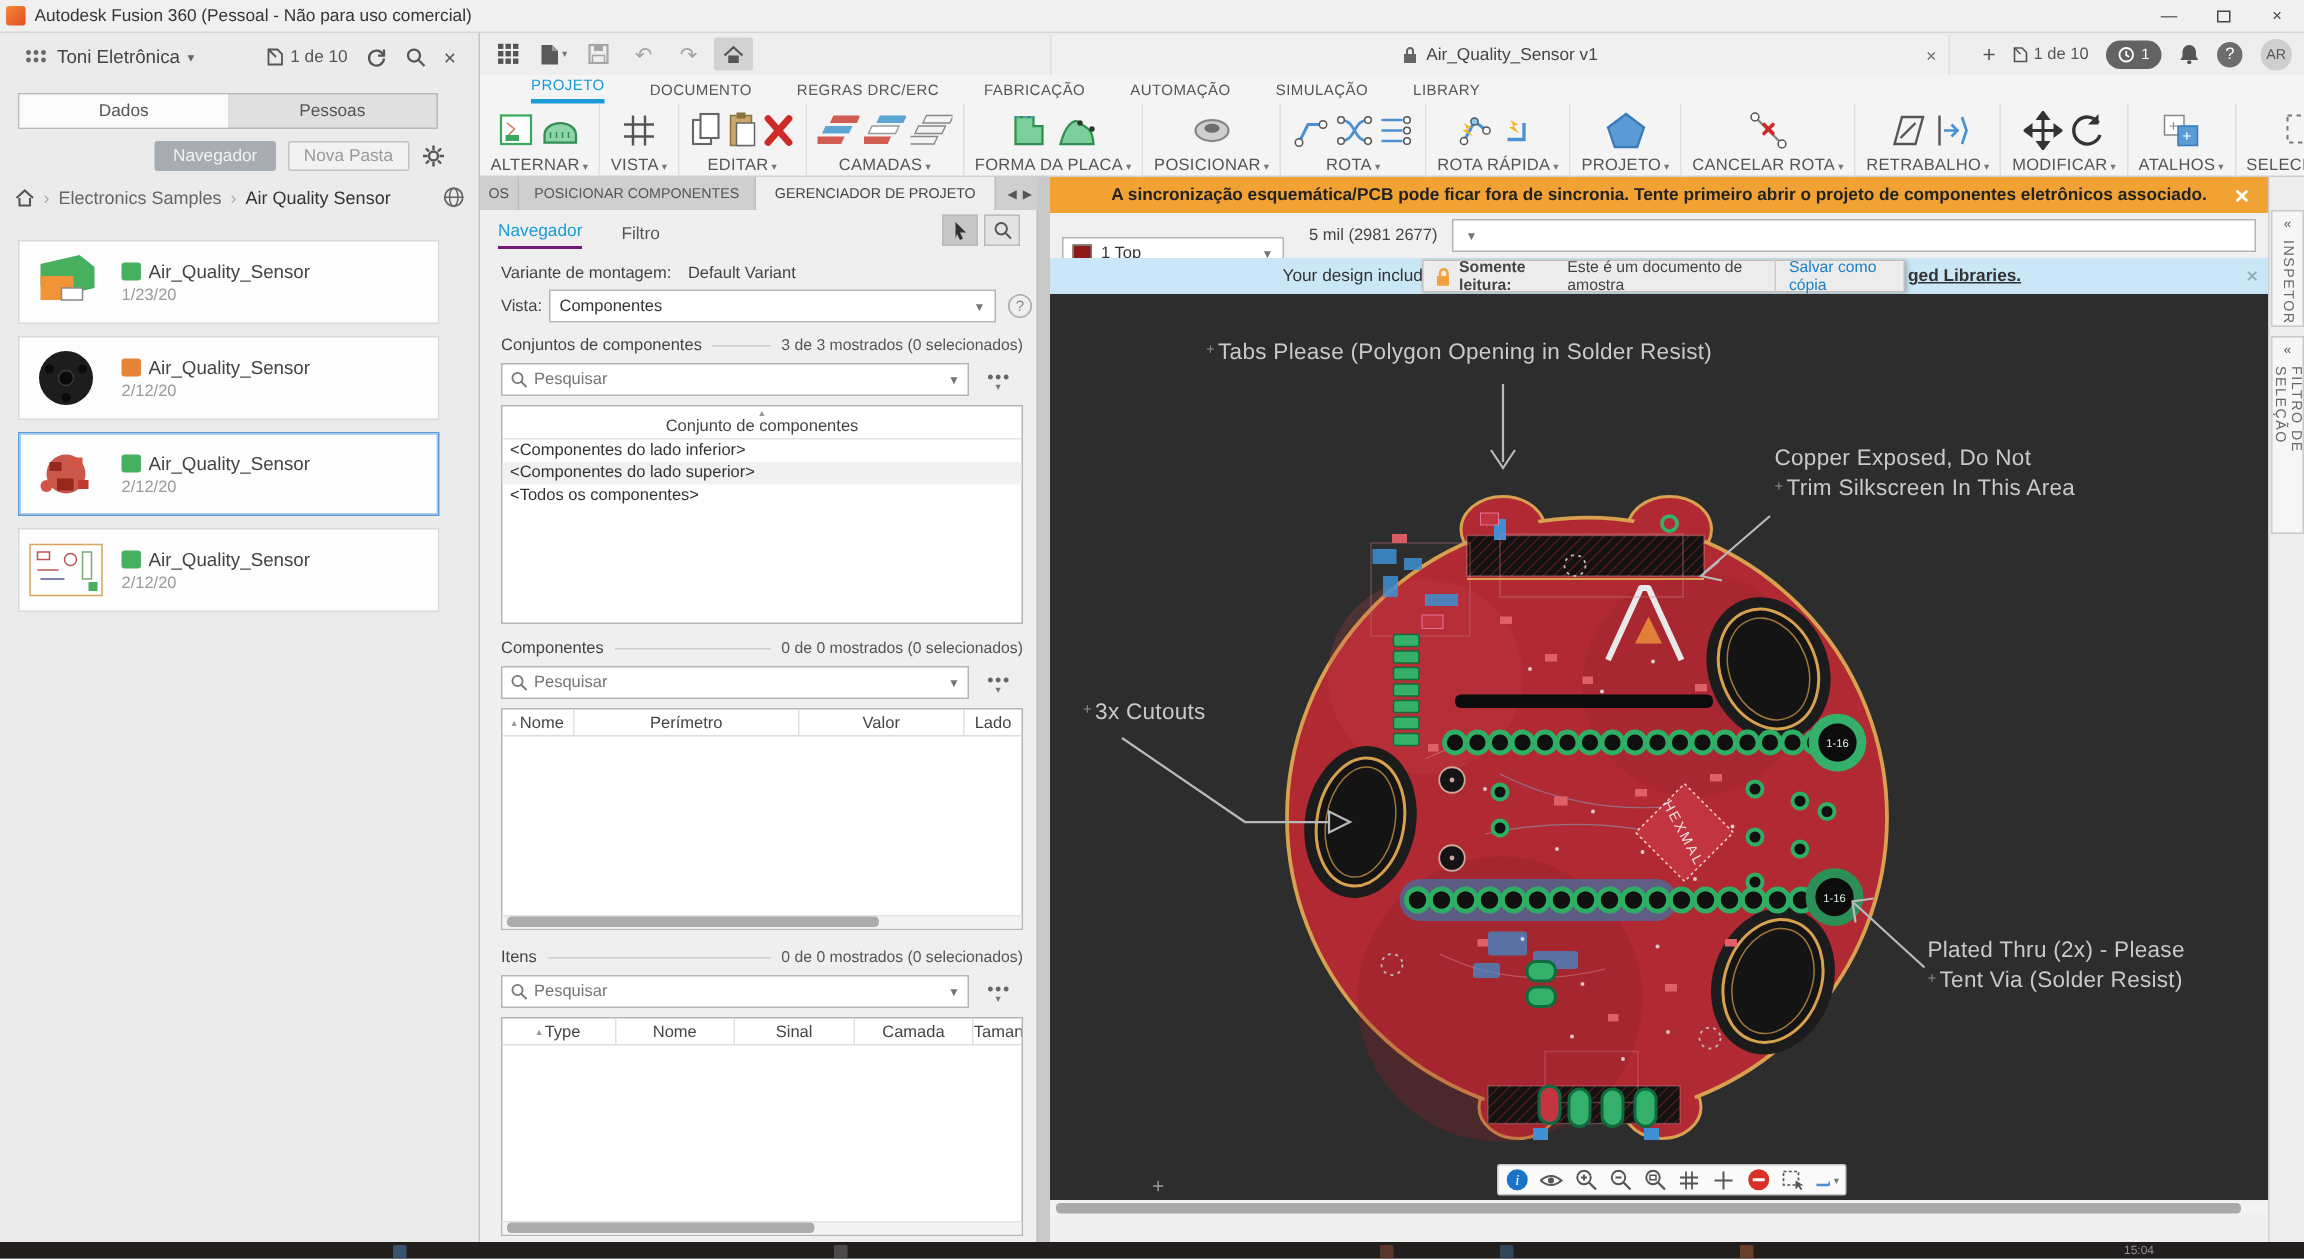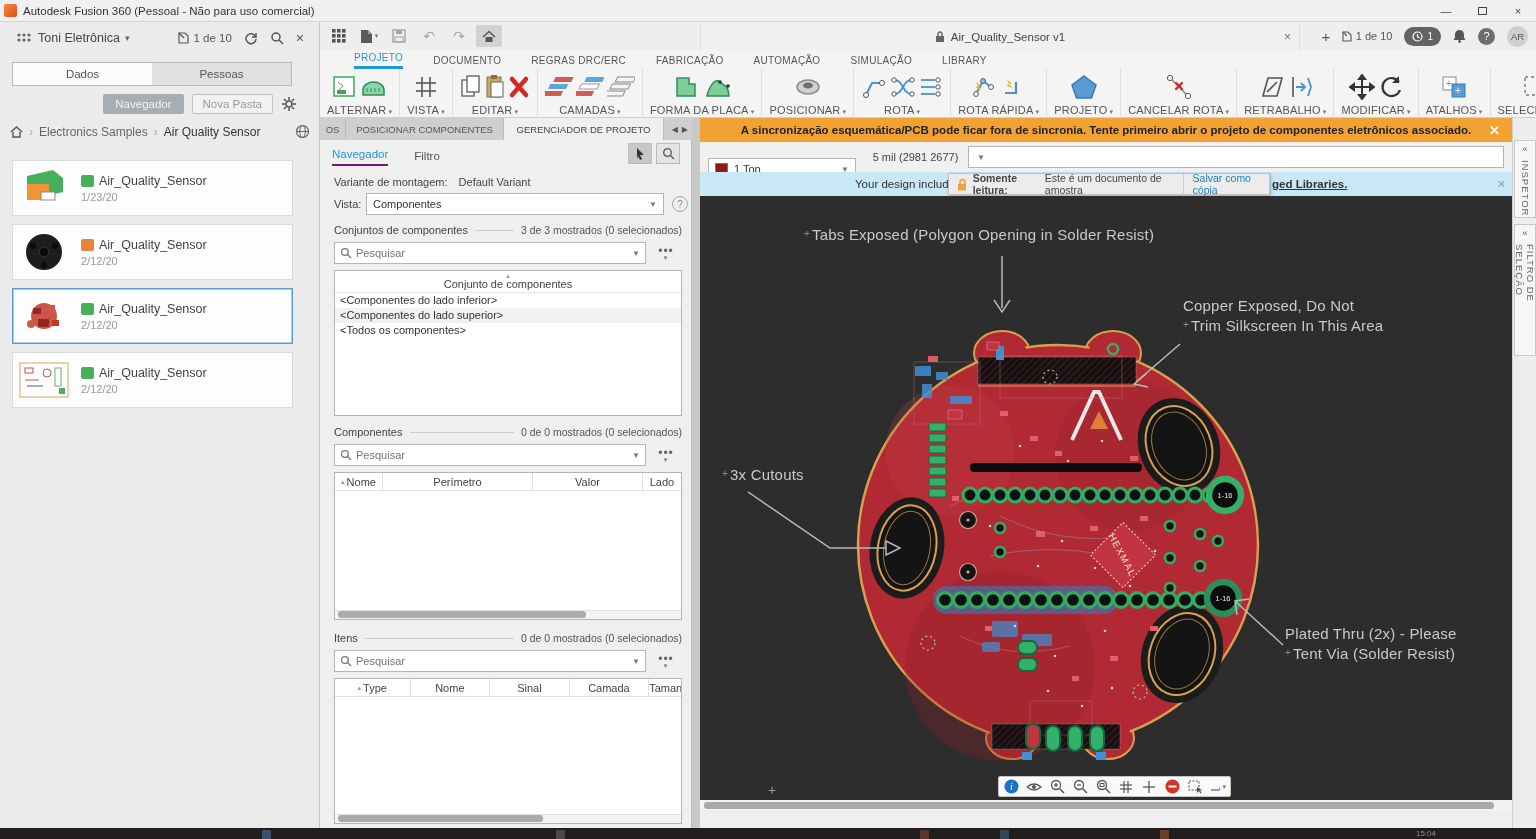--- a/index.html
+++ b/index.html
@@ -937,21 +937,21 @@
           <path d="M294 104 L302 116 L310 104"></path>
         <path d="M480 148 L436 186"></path>
           <path d="M446 178 L434 188 L448 191"></path>
         <path d="M48 296 L130 352 H186"></path>
           <path d="M186 345 L200 352 L186 359 Z"></path>
         <path d="M583 449 L536 406"></path>
           <path d="M549 403 L535 405 L537 419"></path>
       </g>
     </svg>
 
-    <div class="anno plus" style="left:104px; top:28px;">Tabs Exposed (Polygon Opening in Solder Resist)</div>
+    <div class="anno plus" style="left:104px; top:28px;">Tabs Please (Polygon Opening in Solder Resist)</div>
     <div class="anno" style="left:483px; top:100px;">
       <div>Copper Exposed, Do Not</div>
       <div class="plus">Trim Silkscreen In This Area</div>
     </div>
     <div class="anno plus" style="left:22px; top:268px;">3x Cutouts</div>
     <div class="anno" style="left:585px; top:428px;">
       <div>Plated Thru (2x) - Please</div>
       <div class="plus">Tent Via (Solder Resist)</div>
     </div>
 

